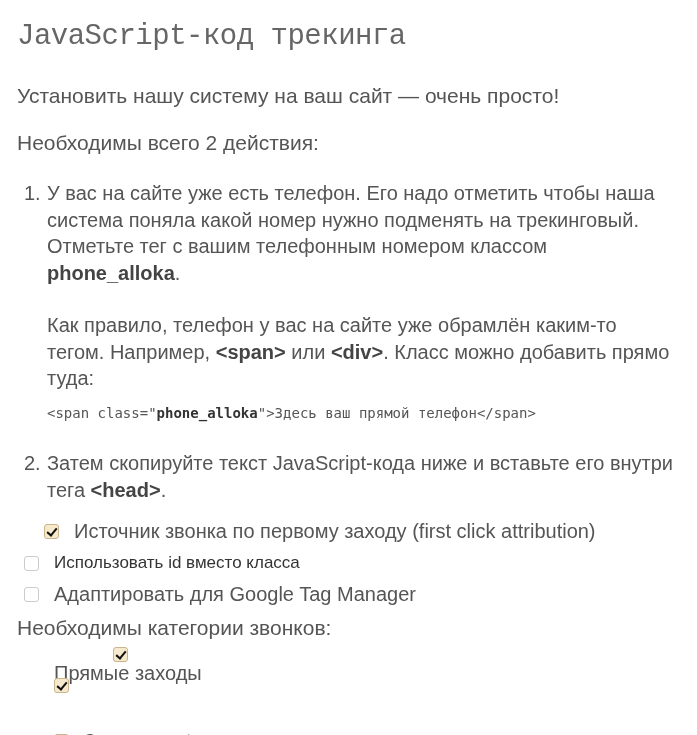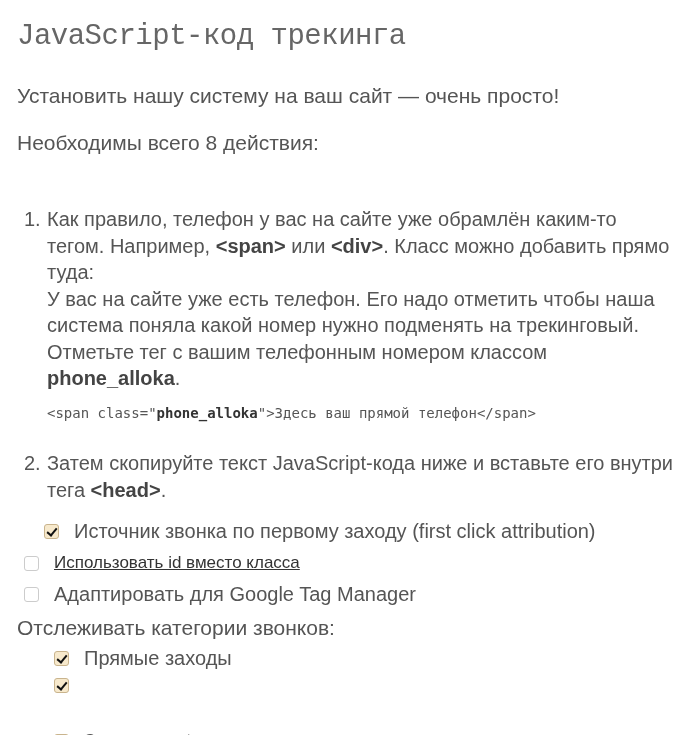--- a/index.html
+++ b/index.html
@@ -13,34 +13,34 @@
   .num { position:absolute; left:7px; top:0; }
   .li b { color:#444444; }
   .code { font-family:"DejaVu Sans Mono", monospace; font-size:14px; color:#555555; }
   .code b { color:#333333; }
   .cb-row { position:absolute; display:flex; align-items:center; font-size:20px; color:#555555; }
   .cb { width:15px; height:15px; border-radius:3px; border:1px solid #cccccc; background:#ffffff;
         box-sizing:border-box; margin-right:15px; position:relative; flex:none; }
   .cb.checked { background:#f7e9cc; border-color:#c9b48d; }
   .cb.checked::after { content:""; position:absolute; left:4px; top:1px; width:4px; height:8px;
         border:solid #111; border-width:0 2px 2px 0; transform:rotate(40deg); }
-  .link { color:#333333; text-decoration:underline; font-size:17px; }
+  .link { color:#333333; font-size:17px; }
 </style>
 </head>
 <body>
 
 <h1 class="title">JavaScript-код трекинга</h1>
 <p class="p" style="top:84px;">Установить нашу систему на ваш сайт — очень просто!</p>
-<p class="p" style="top:131px;">Необходимы всего 8 действия:</p>
+<p class="p" style="top:131px;">Необходимы всего 2 действия:</p>
 
 <div class="ol" style="top:180px;">
   <div class="li">
     <span class="num">1.</span>
+    <div><span>У вас на сайте уже есть телефон. Его надо отметить чтобы наша система поняла какой номер нужно подменять на трекинговый. Отметьте тег с вашим телефонным номером классом </span><b>phone_alloka</b><span>.</span></div>
     <div style="margin-top:26px;"><span>Как правило, телефон у вас на сайте уже обрамлён каким-то тегом. Например, </span><b>&lt;span&gt;</b><span> или </span><b>&lt;div&gt;</b><span>. Класс можно добавить прямо туда:</span></div>
-    <div><span>У вас на сайте уже есть телефон. Его надо отметить чтобы наша система поняла какой номер нужно подменять на трекинговый. Отметьте тег с вашим телефонным номером классом </span><b>phone_alloka</b><span>.</span></div>
     <div class="code" style="margin-top:8px;"><span>&lt;span class="</span><b>phone_alloka</b><span>"&gt;Здесь ваш прямой телефон&lt;/span&gt;</span></div>
   </div>
   <div class="li" style="margin-top:24px;">
     <span class="num">2.</span>
     <div><span>Затем скопируйте текст JavaScript-кода ниже и вставьте его внутри тега </span><b>&lt;head&gt;</b><span>.</span></div>
   </div>
 </div>
 
 <label class="cb-row" style="left:24px; top:520px;padding-left:20px;">
   <span class="cb checked"></span>
@@ -48,23 +48,23 @@
 </label>
 <label class="cb-row" style="left:24px; top:553px;">
   <span class="cb"></span>
   <span class="link">Использовать id вместо класса </span>
 </label>
 <label class="cb-row" style="left:24px; top:583px;">
   <span class="cb"></span>
   <span>Адаптировать для Google Tag Manager</span>
 </label>
 
-<p class="p" style="top:616px;">Отслеживать категории звонков:</p>
+<p class="p" style="top:616px;">Необходимы категории звонков:</p>
 
-<label class="cb-row" style="left:54px; top:647px;">
+<label class="cb-row" style="left:54px; top:647px;flex-direction:column;">
   <span class="cb checked"></span>
   <span>Прямые заходы</span>
 </label>
 <label class="cb-row" style="left:54px; top:678px;">
   <span class="cb checked"></span>
 </label>
 <label class="cb-row" style="left:54px; top:730px;">
   <span class="cb checked"></span>
   <span>Заходы с utm</span>
 </label>

